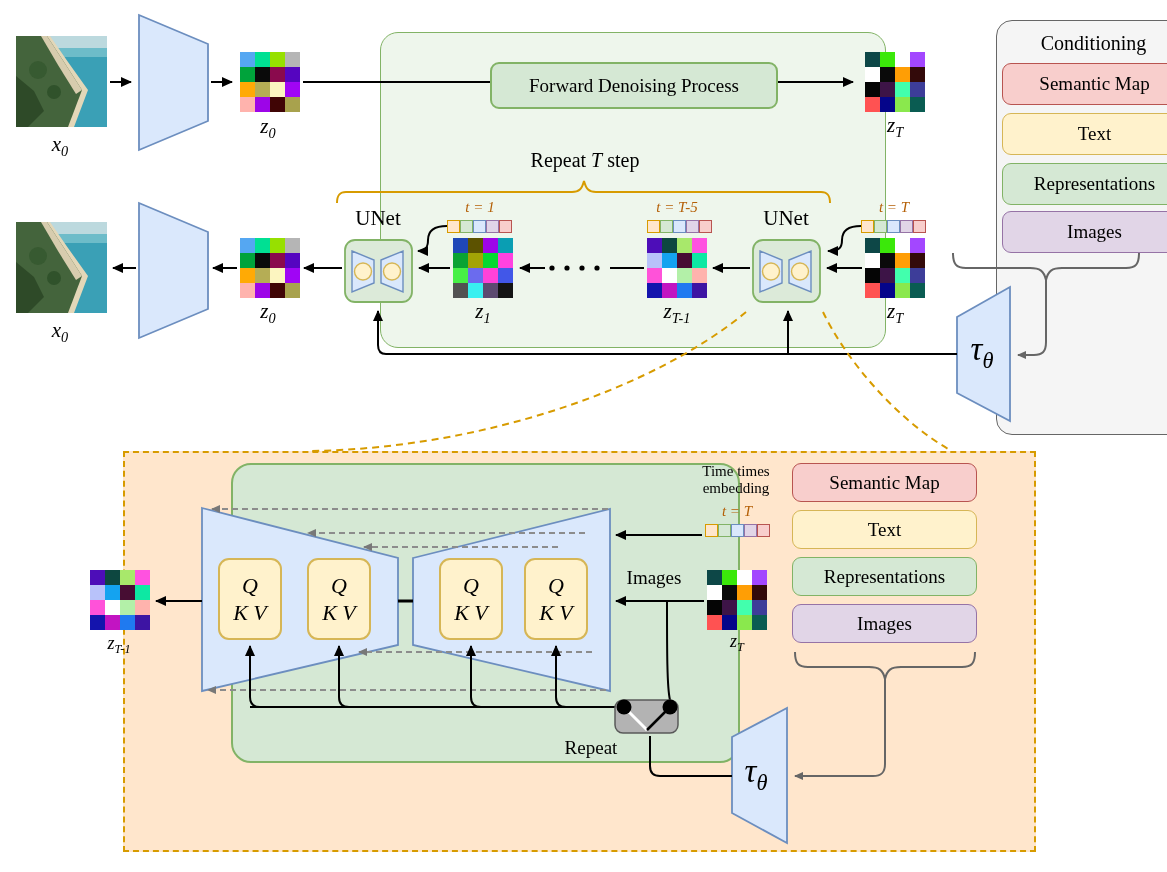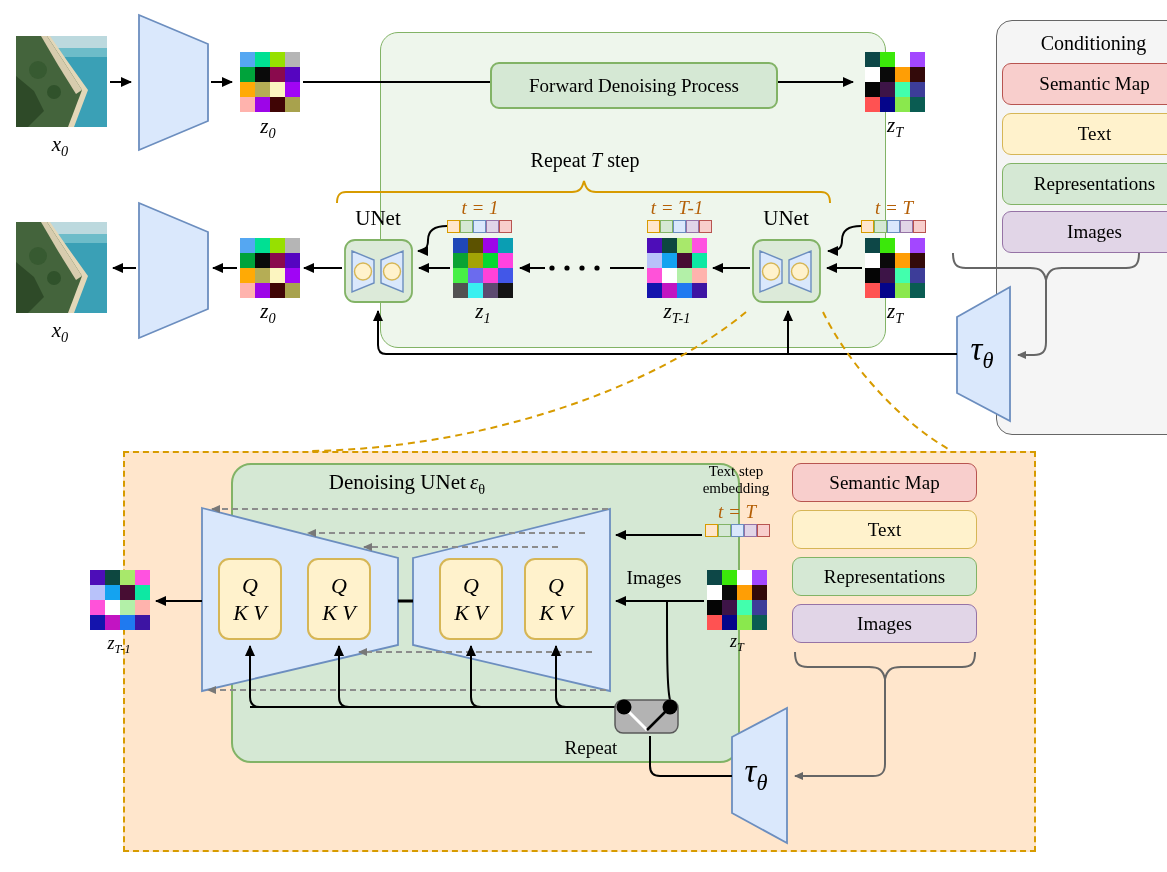--- a/index.html
+++ b/index.html
@@ -2,21 +2,21 @@
 <html><head>
 <meta charset="utf-8">
 <style>
   html,body{margin:0;padding:0;background:#fff;}
   #canvas{position:relative;width:1167px;height:872px;background:#fff;overflow:hidden;
           font-family:"Liberation Serif","DejaVu Serif",serif;color:#000;}
   .abs{position:absolute;margin-left:48px;}
   .lbl{position:absolute;transform:translate(-50%,-50%);white-space:nowrap;line-height:1.05;text-align:center;}
   .math{font-style:italic;}
   .lbl sub{font-size:68%;}
-  .t-lbl{font-size:19px;font-style:italic;color:#b45f06;}
+  .t-lbl{font-size:15px;font-style:italic;color:#b45f06;}
   .z-lbl{font-size:21px;font-style:italic;}
   .z-lbl-sm{font-size:18px;font-style:italic;}
   .ed-lbl{font-size:44px;font-style:italic;}
   .tau-lbl{font-size:33px;font-style:italic;}
   .unet-lbl{font-size:21px;}
   .plain{font-size:19px;}
   .small{font-size:15px;}
   
   .green-container{left:332px;top:32px;width:504px;height:314px;background:#eef6ec;
      border:1.5px solid #82b366;border-radius:18px;}
@@ -366,52 +366,49 @@
   <div class="lbl z-lbl" style="left:60px;top:146px;"><span>x</span><sub>0</sub></div>
   <div class="lbl ed-lbl" style="left:171px;top:80px;"><span>E</span></div>
   <div class="lbl z-lbl" style="left:268px;top:128px;"><span>z</span><sub>0</sub></div>
   <div class="lbl z-lbl" style="left:895px;top:127px;"><span>z</span><sub>T</sub></div>
   <div class="lbl plain" style="left:585px;top:160px;font-size:20px;">
     <span>Repeat</span> <span class="math">T</span> <span>step</span>
   </div>
   <div class="lbl unet-lbl" style="left:378px;top:218px;">UNet</div>
   <div class="lbl unet-lbl" style="left:786px;top:218px;">UNet</div>
   <div class="lbl t-lbl" style="left:480px;top:208px;">t = 1</div>
-  <div class="lbl t-lbl" style="left:677px;top:208px;">t = T-1</div>
+  <div class="lbl t-lbl" style="left:677px;top:208px;">t = T-5</div>
   <div class="lbl t-lbl" style="left:894px;top:208px;">t = T</div>
   <div class="lbl z-lbl" style="left:483px;top:313px;"><span>z</span><sub>1</sub></div>
   <div class="lbl z-lbl" style="left:677px;top:313px;"><span>z</span><sub>T-1</sub></div>
   <div class="lbl z-lbl" style="left:895px;top:313px;"><span>z</span><sub>T</sub></div>
   <div class="lbl z-lbl" style="left:268px;top:313px;"><span>z</span><sub>0</sub></div>
   <div class="lbl ed-lbl" style="left:171px;top:268px;"><span>D</span></div>
   <div class="lbl z-lbl" style="left:60px;top:332px;"><span>x</span><sub>0</sub></div>
   <div class="lbl tau-lbl z3" style="left:982px;top:352px;"><span>τ</span><sub>θ</sub></div>
 
-  <div class="lbl" style="left:407px;top:484px;font-size:21px;z-index:2;">
-    <span>Denoising UNet</span> <span class="math">ε</span><sub>θ</sub>
-  </div>
 
   <div class="qkv" style="left:218px;top:558px;">
     <div>Q</div>
     <div>K V</div>
   </div>
   <div class="qkv" style="left:307px;top:558px;">
     <div>Q</div>
     <div>K V</div>
   </div>
   <div class="qkv" style="left:439px;top:558px;">
     <div>Q</div>
     <div>K V</div>
   </div>
   <div class="qkv" style="left:524px;top:558px;">
     <div>Q</div>
     <div>K V</div>
   </div>
 
-  <div class="lbl small z2" style="left:736px;top:472px;">Text step</div>
+  <div class="lbl small z2" style="left:736px;top:472px;">Time times</div>
   <div class="lbl small z2" style="left:736px;top:489px;">embedding</div>
   <div class="lbl t-lbl z2" style="left:737px;top:512px;">t = T</div>
   <div class="lbl plain z2" style="left:654px;top:578px;">Images</div>
   <div class="lbl z-lbl-sm z2" style="left:737px;top:643px;"><span>z</span><sub>T</sub></div>
   <div class="lbl z-lbl-sm z2" style="left:119px;top:645px;"><span>z</span><sub>T-1</sub></div>
   <div class="lbl plain z2" style="left:591px;top:748px;">Repeat</div>
   <div class="lbl tau-lbl z3" style="left:756px;top:774px;"><span>τ</span><sub>θ</sub></div>
 
   <div class="cbox" style="left: 792px; top: 463px; width: 183px; height: 37px; background: rgb(248, 206, 204); border-color: rgb(184, 84, 80);">Semantic Map</div>
   <div class="cbox" style="left: 792px; top: 510px; width: 183px; height: 37px; background: rgb(255, 242, 204); border-color: rgb(214, 182, 86);">Text</div>

